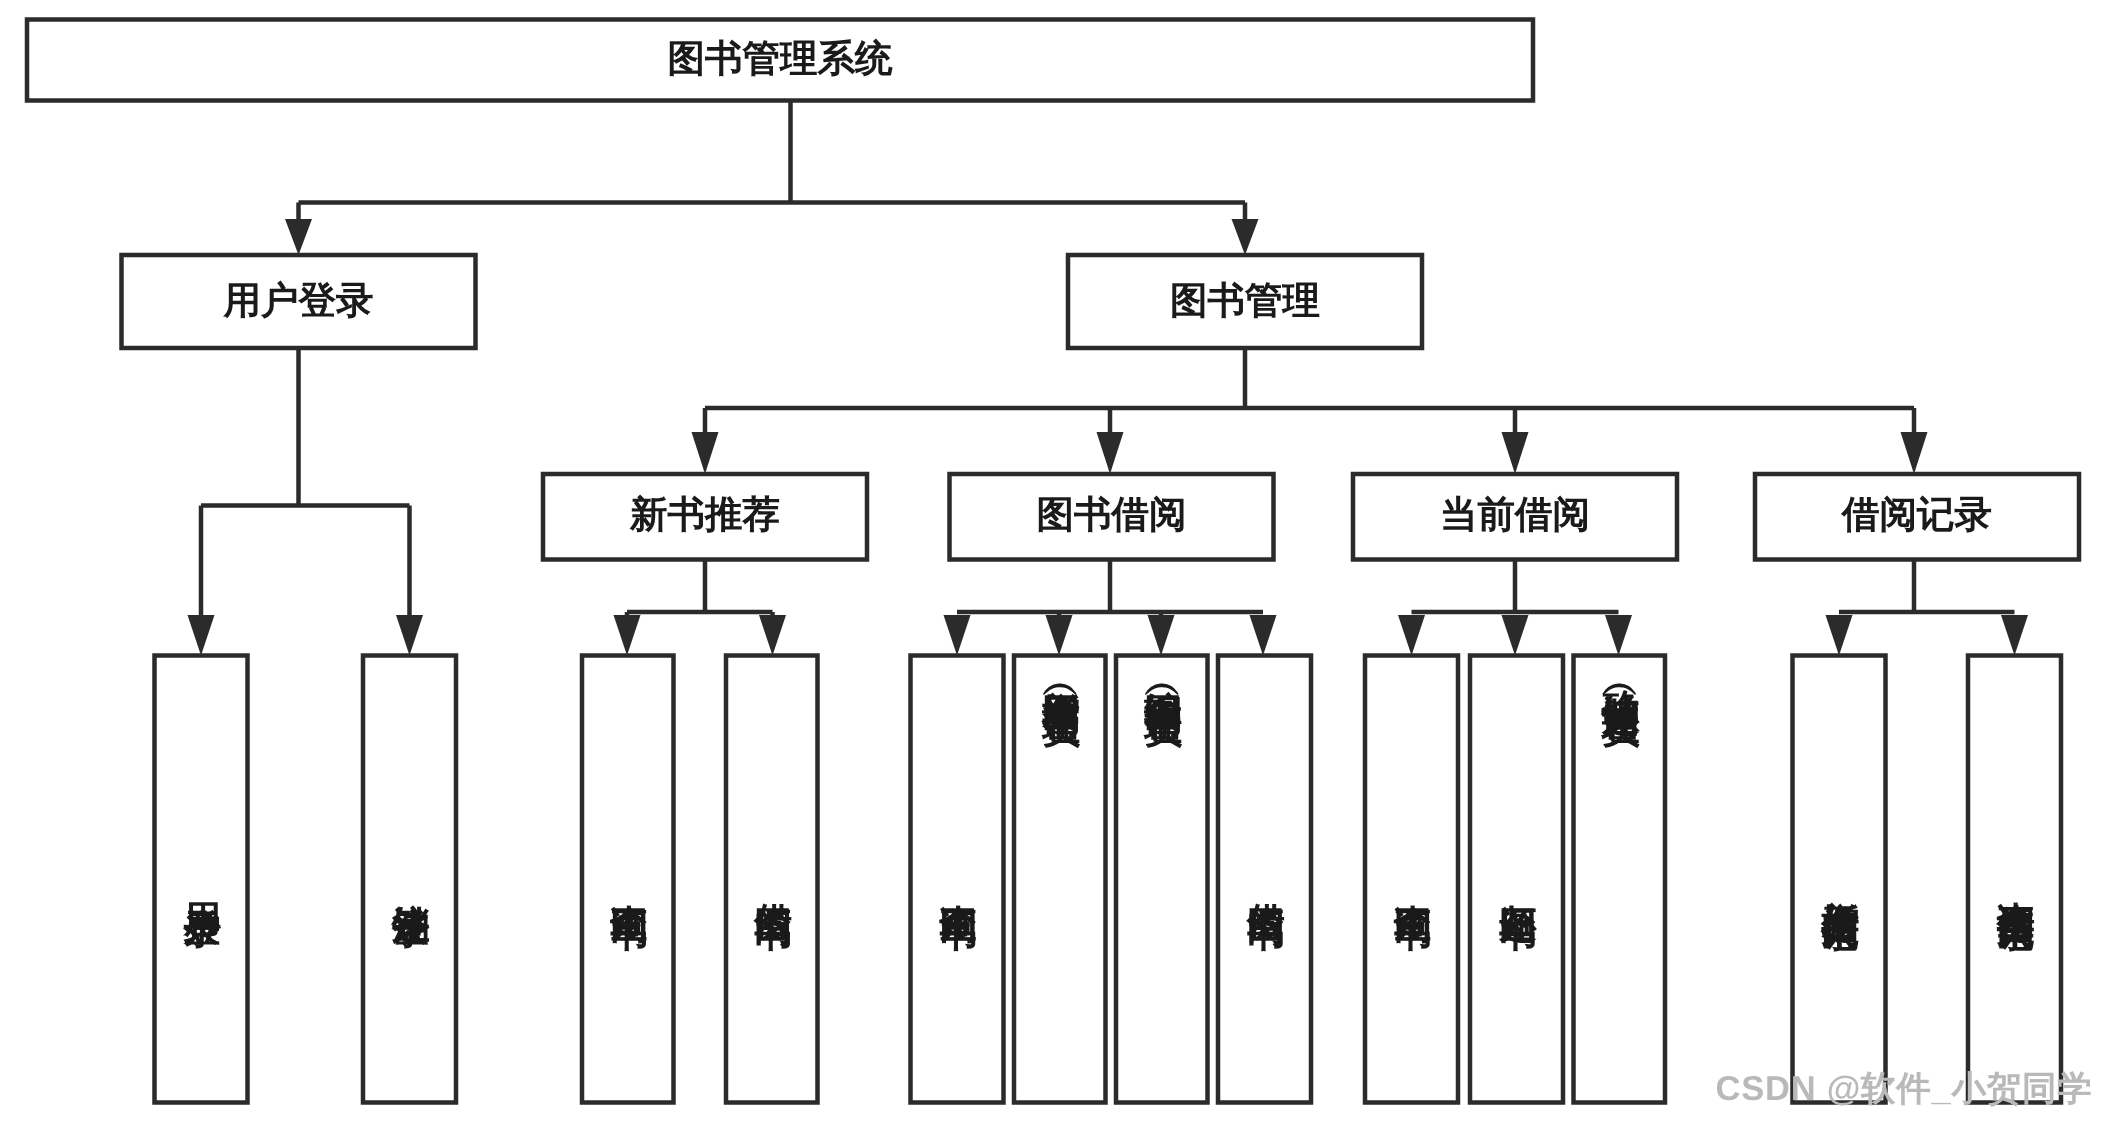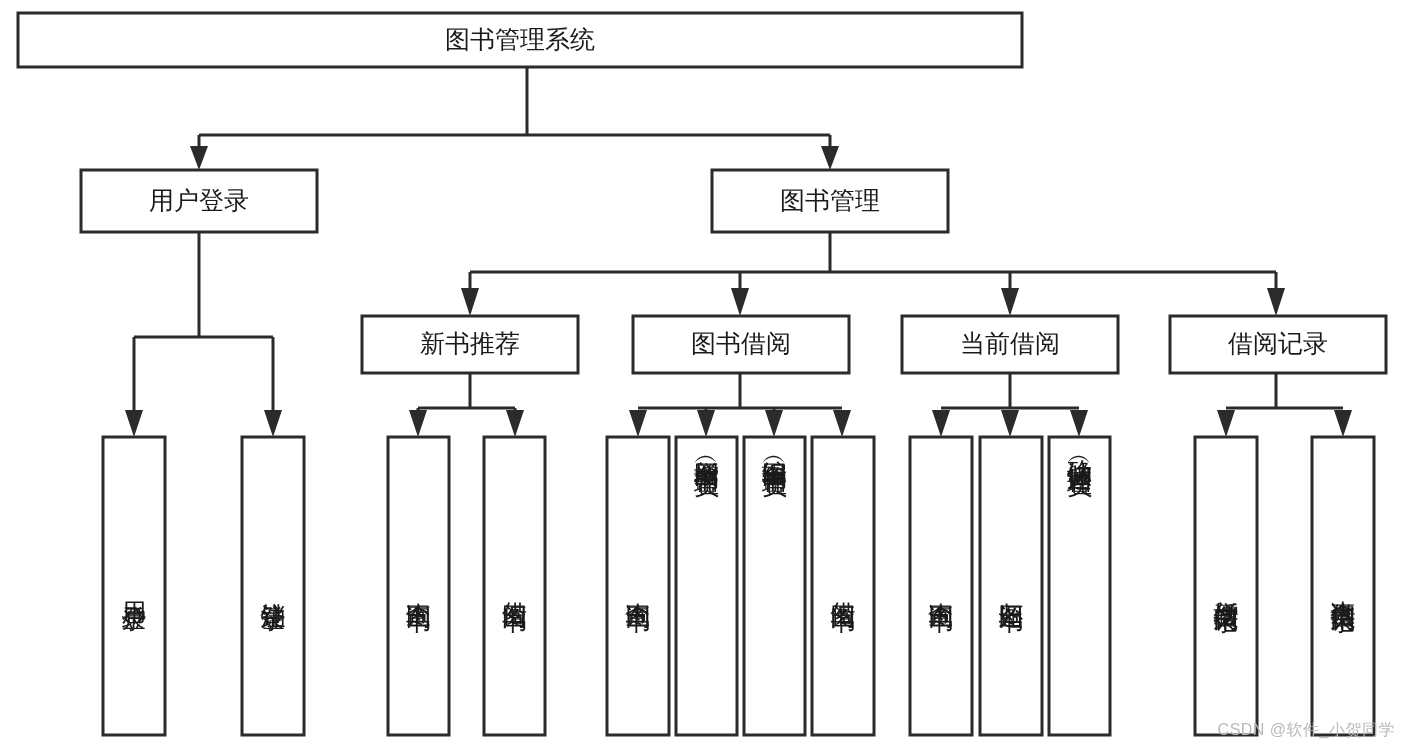--- a/index.html
+++ b/index.html
@@ -13,20 +13,21 @@
     position: relative;
     overflow: hidden;
     font-family: "Liberation Sans", "DejaVu Sans", sans-serif;
   }
   #diagram-root {
     position: absolute;
     left: 0;
     top: 0;
     width: 1405px;
     height: 747px;
+    font-weight: bold;
   }
   svg.diagram {
     display: block;
     width: 1405px;
     height: 747px;
   }
   .node-box {
     fill: #ffffff;
     stroke: #2b2b2b;
     stroke-width: 3;
@@ -63,21 +64,21 @@
     letter-spacing: 2px;
     color: #1a1a1a;
     white-space: nowrap;
     text-align: center;
   }
   .watermark {
     position: absolute;
     right: 10px;
     bottom: 6px;
     font-family: "Liberation Sans", "DejaVu Sans", sans-serif;
-    font-size: 16px;
+    font-size: 23px;
     color: #b9b9b9;
     letter-spacing: 0.5px;
     white-space: nowrap;
   }
 </style>
 </head>
 <body>
 
 <div id="diagram-root">
 

